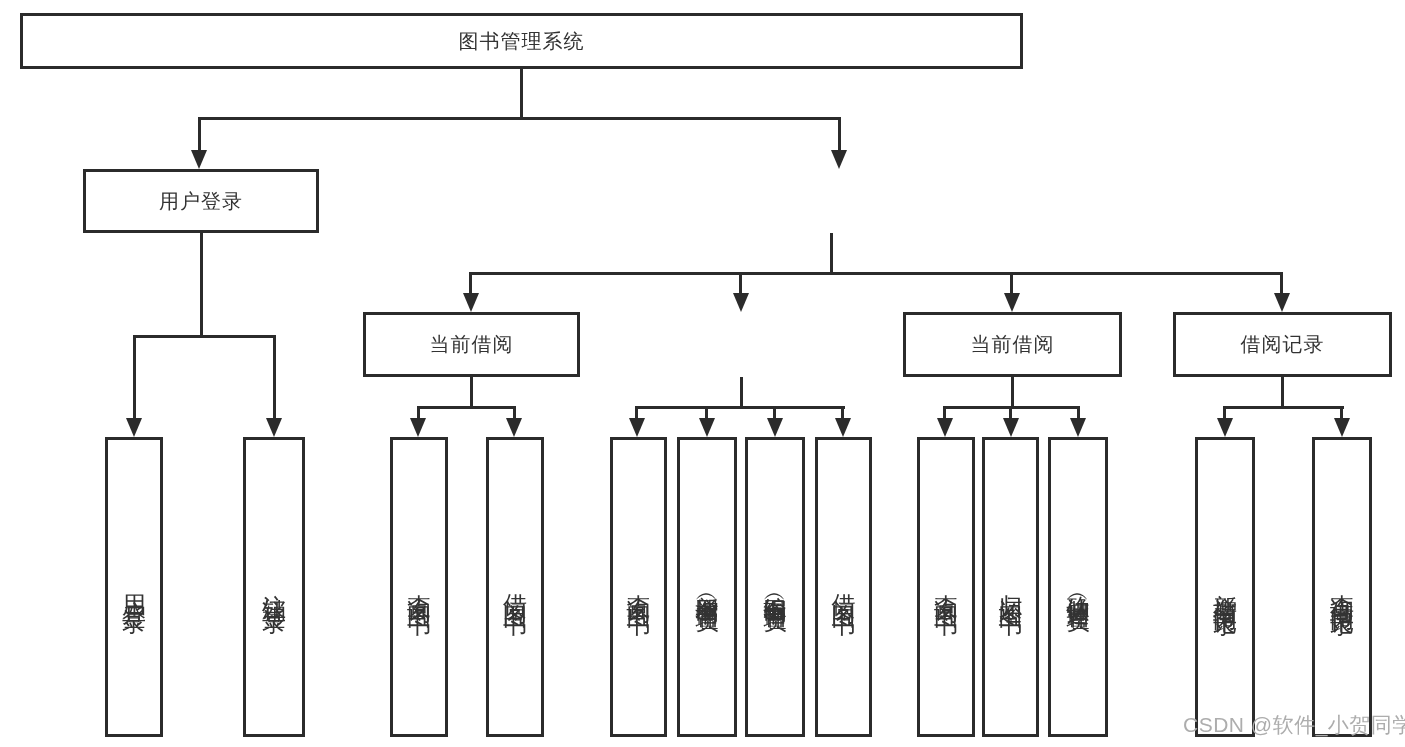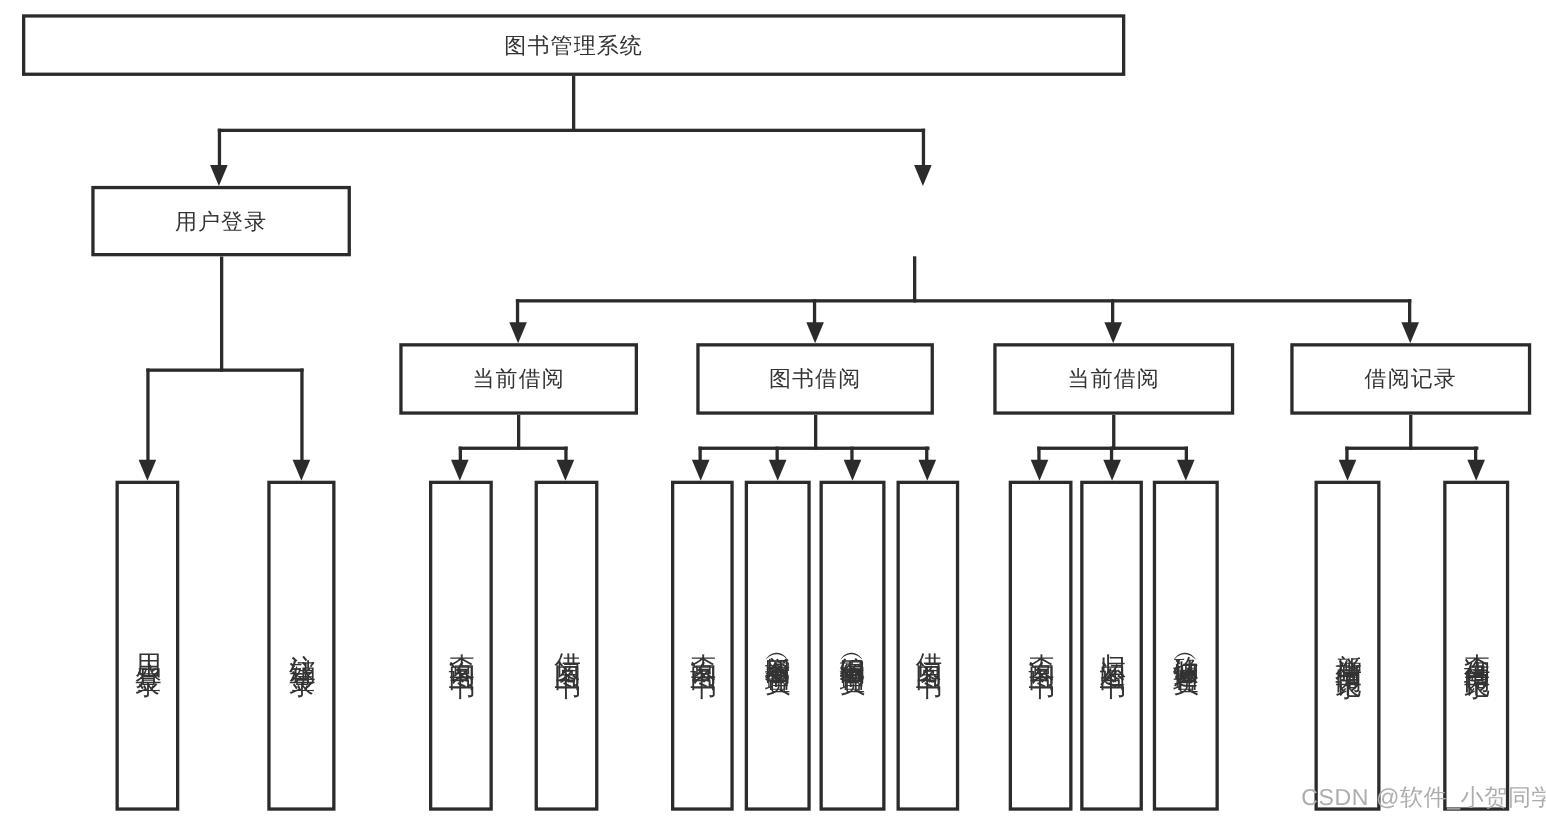--- a/index.html
+++ b/index.html
@@ -96,23 +96,20 @@
   <div class="line-v" style="left:1010px;top:272px;height:24px;"></div>
   <div class="line-v" style="left:1280px;top:272px;height:24px;"></div>
   <div class="arrow" style="left:463px;top:293px;"></div>
   <div class="arrow" style="left:733px;top:293px;"></div>
   <div class="arrow" style="left:1004px;top:293px;"></div>
   <div class="arrow" style="left:1274px;top:293px;"></div>
 
   <div class="node h-node" style="left:363px;top:312px;width:217px;height:65px;">
     <span>当前借阅</span>
   </div>
-  <div class="node h-node" style="left:633px;top:312px;width:216px;height:65px;">
-    <span>图书借阅</span>
-  </div>
   <div class="node h-node" style="left:903px;top:312px;width:219px;height:65px;">
     <span>当前借阅</span>
   </div>
   <div class="node h-node" style="left:1173px;top:312px;width:219px;height:65px;">
     <span>借阅记录</span>
   </div>
 
   <div class="line-v" style="left:470px;top:377px;height:32px;"></div>
   <div class="line-h" style="left:417px;top:406px;width:99px;"></div>
   <div class="line-v" style="left:417px;top:406px;height:15px;"></div>

